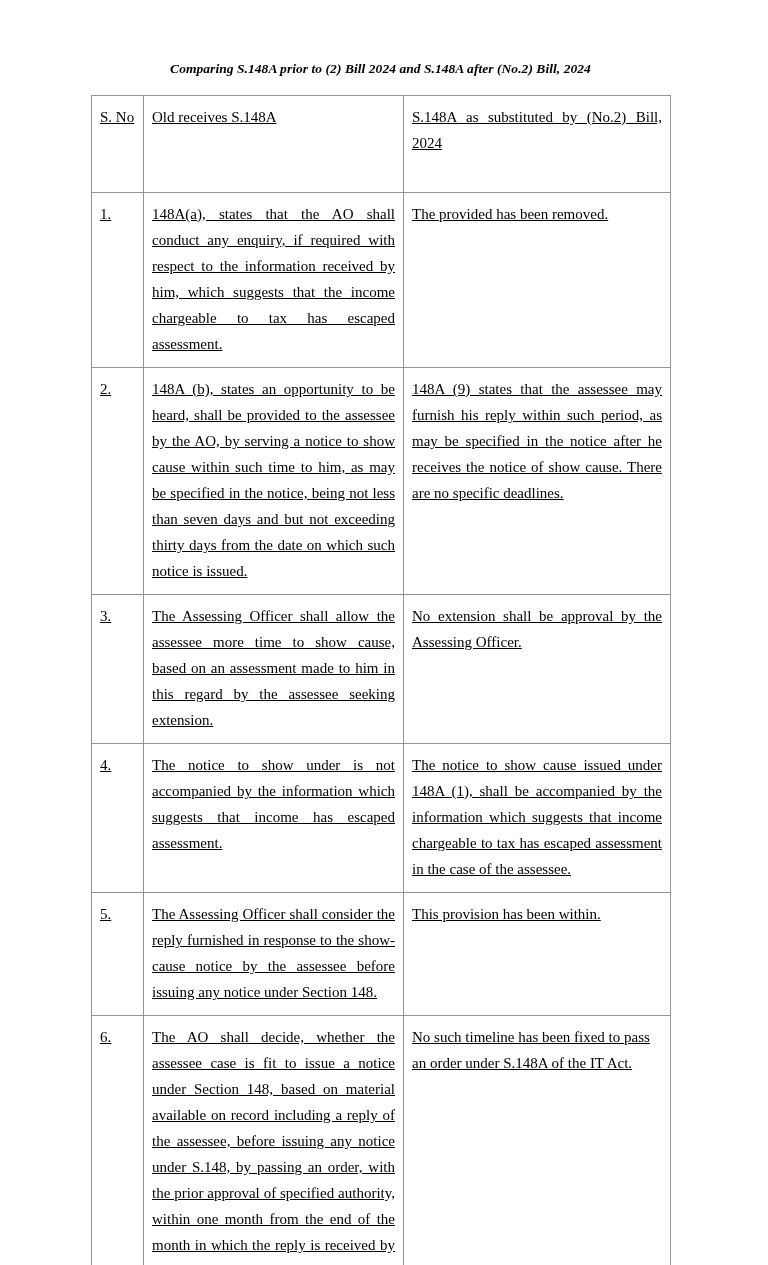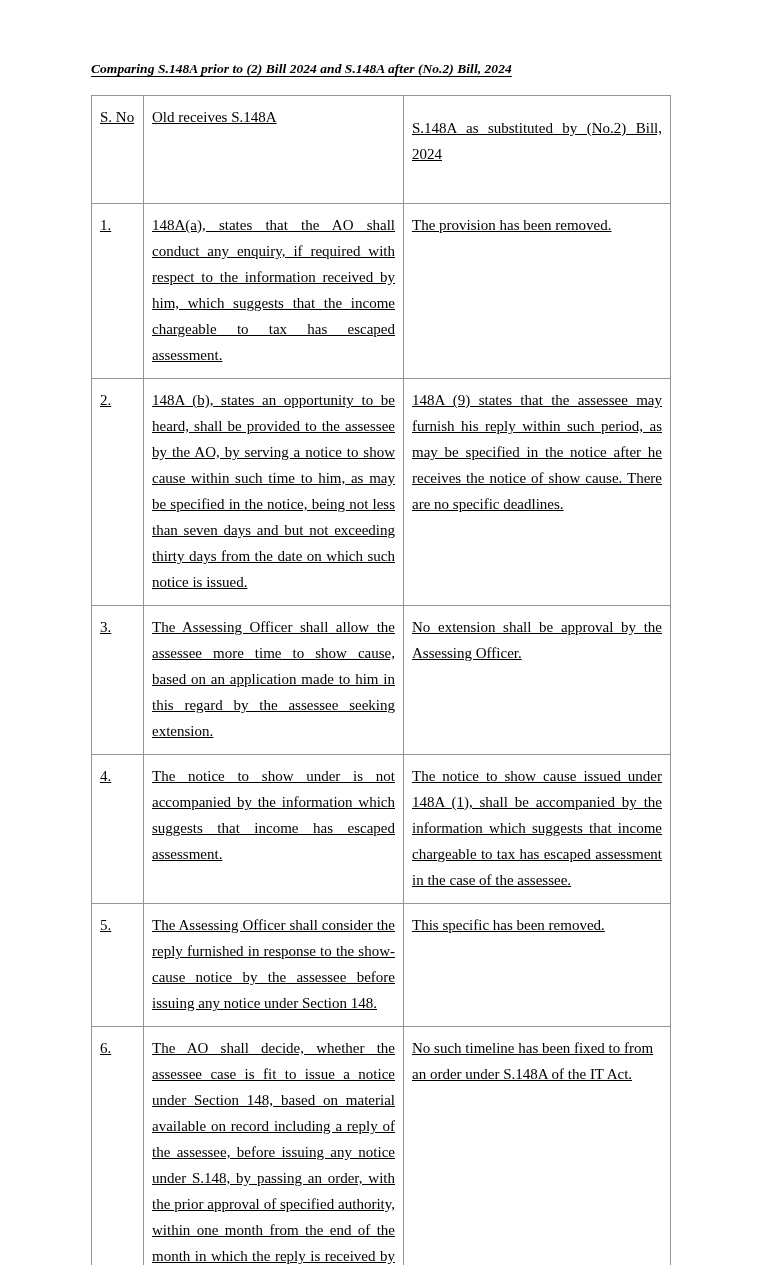--- a/index.html
+++ b/index.html
@@ -21,25 +21,24 @@
     height: 1265px;
     padding: 0;
     background: #ffffff;
     position: relative;
   }
   .doc-title {
     position: absolute;
     top: 60px;
     left: 91px;
     width: 579px;
-    text-align: left;
+    text-align: center;
     font-size: 13.5px;
     font-weight: bold;
     font-style: italic;
-    text-decoration: underline;
     text-underline-offset: 2.5px;
     letter-spacing: 0.05px;
     line-height: 18px;
     white-space: nowrap;
   }
   .cmp-table {
     position: absolute;
     top: 95px;
     left: 91px;
     width: 579px;
@@ -72,21 +71,20 @@
     text-align: left;
   }
   thead th.h-old {
     text-align: left;
   }
   
   thead th.h-new span.just {
     display: block;
     text-align: justify;
     text-justify: inter-word;
-    margin-top: 11px;
   }
   thead th.h-new span.just::after {
     content: "";
     display: inline-block;
     width: 100%;
   }
 
   td.c-sno {
     text-align: left;
     white-space: nowrap;
@@ -124,64 +122,64 @@
           </th>
       </tr>
     </thead>
     <tbody>
       <tr>
         <td class="c-sno">1.</td>
         <td>
             <span class="cell-text">148A(a), states that the AO shall conduct any enquiry, if required with respect to the information received by him, which suggests that the income chargeable to tax has escaped assessment.</span>
           </td>
         <td>
-            <span class="cell-text left">The provision has been removed.</span>
+            <span class="cell-text left">The provided has been removed.</span>
           </td>
       </tr>
       <tr>
         <td class="c-sno">2.</td>
         <td>
             <span class="cell-text">148A (b), states an opportunity to be heard, shall be provided to the assessee by the AO, by serving a notice to show cause within such time to him, as may be specified in the notice, being not less than seven days and but not exceeding thirty days from the date on which such notice is issued.</span>
           </td>
         <td>
             <span class="cell-text">148A (9) states that the assessee may furnish his reply within such period, as may be specified in the notice after he receives the notice of show cause. There are no specific deadlines.</span>
           </td>
       </tr>
       <tr>
         <td class="c-sno">3.</td>
         <td>
-            <span class="cell-text">The Assessing Officer shall allow the assessee more time to show cause, based on an application made to him in this regard by the assessee seeking extension.</span>
+            <span class="cell-text">The Assessing Officer shall allow the assessee more time to show cause, based on an assessment made to him in this regard by the assessee seeking extension.</span>
           </td>
         <td>
             <span class="cell-text">No extension shall be approval by the Assessing Officer.</span>
           </td>
       </tr>
       <tr>
         <td class="c-sno">4.</td>
         <td>
             <span class="cell-text">The notice to show under is not accompanied by the information which suggests that income has escaped assessment.</span>
           </td>
         <td>
             <span class="cell-text">The notice to show cause issued under 148A (1), shall be accompanied by the information which suggests that income chargeable to tax has escaped assessment in the case of the assessee.</span>
           </td>
       </tr>
       <tr>
         <td class="c-sno">5.</td>
         <td>
             <span class="cell-text">The Assessing Officer shall consider the reply furnished in response to the show-cause notice by the assessee before issuing any notice under Section 148.</span>
           </td>
         <td>
-            <span class="cell-text left">This specific has been removed.</span>
+            <span class="cell-text left">This provision has been within.</span>
           </td>
       </tr>
       <tr>
         <td class="c-sno">6.</td>
         <td>
             <span class="cell-text">The AO shall decide, whether the assessee case is fit to issue a notice under Section 148, based on material available on record including a reply of the assessee, before issuing any notice under S.148, by passing an order, with the prior approval of specified authority, within one month from the end of the month in which the reply is received by him, or where no such reply is furnished, within one month from the end of the month in which time or extended time allowed to furnish a reply expires.</span>
           </td>
         <td>
-            <span class="cell-text left">No such timeline has been fixed to from an order under S.148A of the IT Act.</span>
+            <span class="cell-text left">No such timeline has been fixed to pass an order under S.148A of the IT Act.</span>
           </td>
       </tr>
     </tbody>
   </table>
 
 </div>
 
 </body></html>

